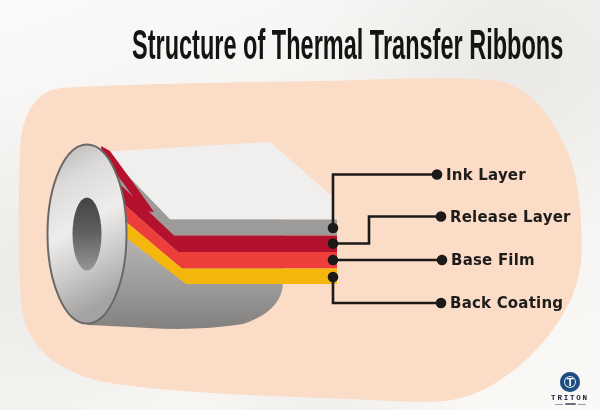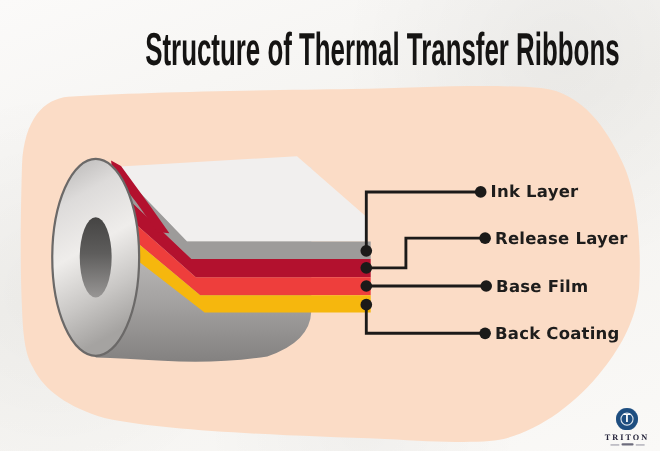--- a/index.html
+++ b/index.html
@@ -29,21 +29,21 @@
     font-weight:700;font-size:15px;fill:#1e1d1c;letter-spacing:0.2px;
   }
   .logo{position:absolute;right:7px;bottom:5px;width:46px;text-align:center;}
   .logo-circle{
     width:20px;height:20px;border-radius:50%;background:#1e4e80;
     color:#ffffff;font-size:11px;font-weight:700;line-height:20px;
     margin:0 auto;font-family:"Liberation Sans",sans-serif;
     box-shadow:inset 0 0 0 4px #1e4e80, inset 0 0 0 5px rgba(255,255,255,0.85);
   }
   .logo-text{
-    margin-top:2px;font-family:Liberation Serif, serif;
+    margin-top:2px;font-family:Liberation Mono, monospace;
     font-weight:700;font-size:7.5px;letter-spacing:1.8px;color:#24233a;
   }
   .logo-tag{display:flex;justify-content:center;align-items:center;gap:2px;margin-top:1px;}
   .logo-tag i{display:block;width:8px;height:1px;background:#9a99a6;}
   .logo-tag b{display:block;width:11px;height:2px;background:#6d6c7c;border-radius:1px;}
 </style>
 </head>
 <body>
 
 <div class="stage">

